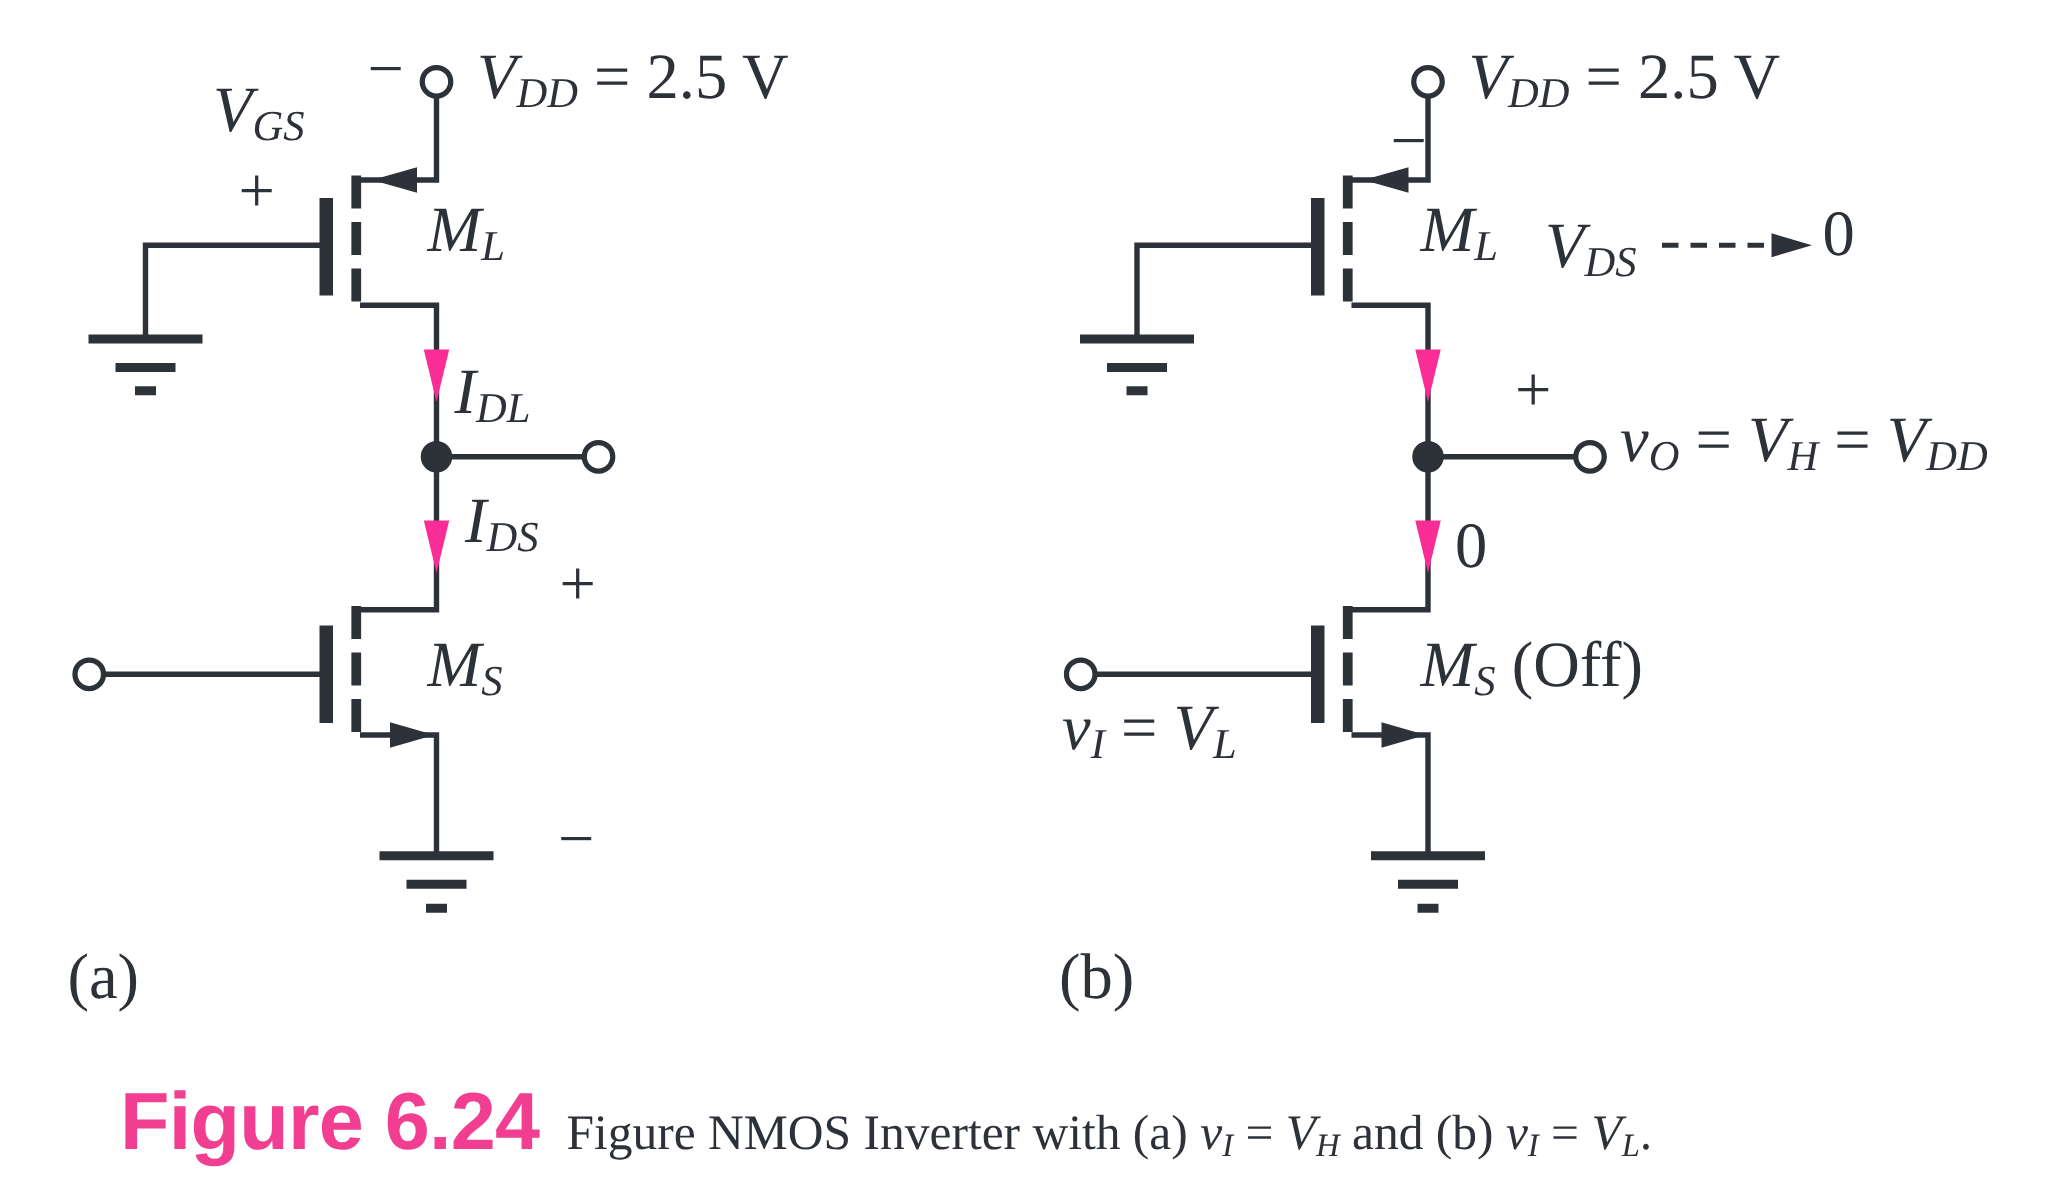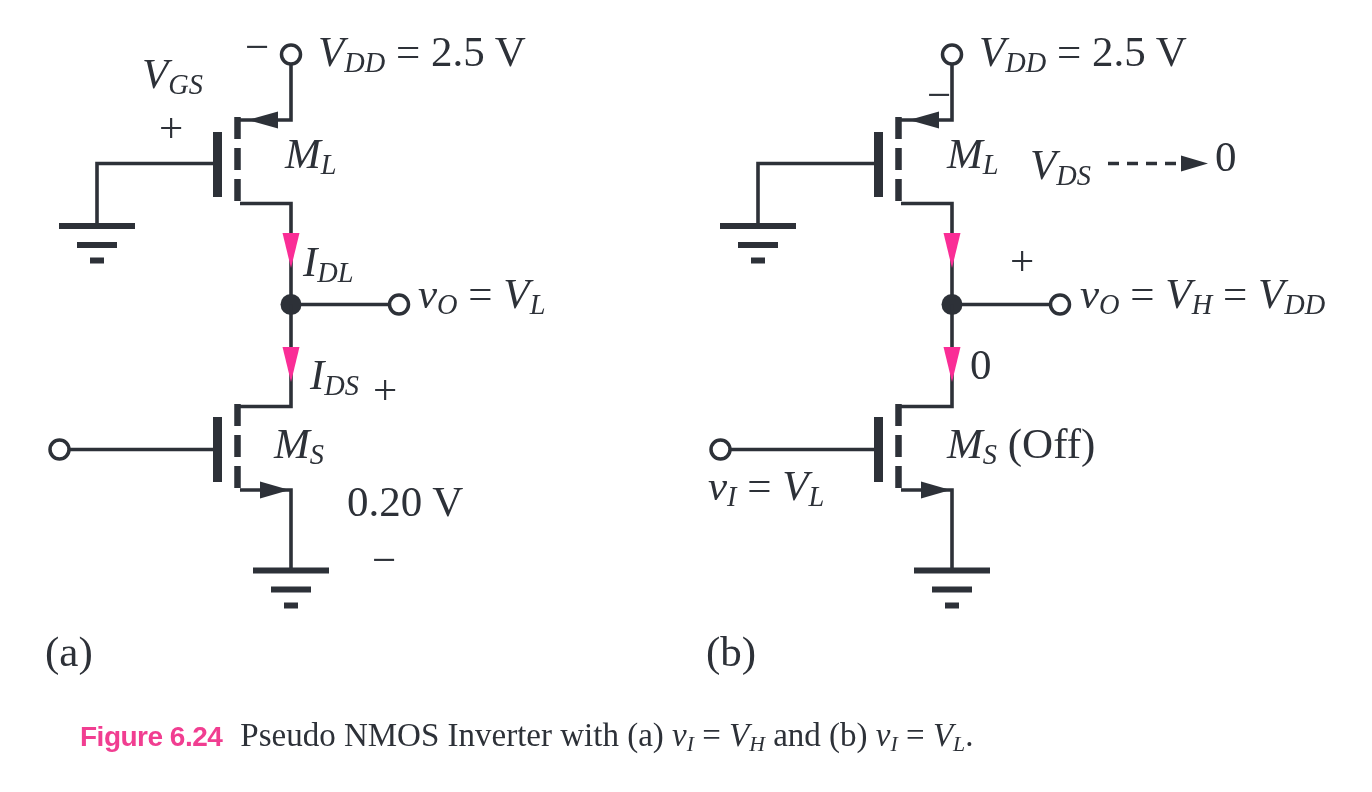--- a/index.html
+++ b/index.html
@@ -43,21 +43,21 @@
   .caption{
     position:absolute;
     left:80px;top:717px;
     font-size:33px;
     color:var(--ink);
     white-space:nowrap;
   }
   .figlabel{
     font-family:"Liberation Sans",sans-serif;
     font-weight:bold;
-    font-size:28px;
+    font-size:54px;
     color:var(--pink-label);
     letter-spacing:-0.5px;
     margin-right:18px;
   }
 </style>
 </head>
 <body>
 
 <div class="page">
 
@@ -116,37 +116,35 @@
       <polygon class="fillink" points="1208,163.5 1181,155.5 1181,171.5"></polygon>
     </g>
   </svg>
 
   <div class="lbl mtext" style="left:142px;top:52px"><span class="it">V</span><sub>GS</sub></div>
   <div class="lbl mtext" style="left:159px;top:106px">+</div>
   <div class="lbl mtext" style="left:245px;top:25px">−</div>
   <div class="lbl mtext" style="left:318px;top:30px"><span class="it">V</span><sub>DD</sub><span> = 2.5 V</span></div>
   <div class="lbl mtext" style="left:285px;top:132px"><span class="it">M</span><sub>L</sub></div>
   <div class="lbl mtext" style="left:303px;top:240px"><span class="it">I</span><sub>DL</sub></div>
-  <div class="lbl mtext" style="left:418px;top:272px"><span class="it">v</span><sub>O</sub><span> = </span><span class="it">V</span><sub>L</sub></div>
-  <div class="lbl mtext" style="left:310px;top:353px"><span class="it">I</span><sub>DS</sub></div>
+  <div class="lbl mtext" style="left:310px;top:326px"><span class="it">I</span><sub>DS</sub></div>
   <div class="lbl mtext" style="left:373px;top:368px">+</div>
-  <div class="lbl mtext" style="left:274px;top:422px"><span class="it">M</span><sub>S</sub></div>
-  <div class="lbl mtext" style="left:347px;top:480px">0.20 V</div>
+  <div class="lbl mtext" style="left:285px;top:422px"><span class="it">M</span><sub>S</sub></div>
   <div class="lbl mtext" style="left:372px;top:538px">−</div>
   <div class="lbl mtext" style="left:45px;top:630px">(a)</div>
 
   <div class="lbl mtext" style="left:979px;top:30px"><span class="it">V</span><sub>DD</sub><span> = 2.5 V</span></div>
   <div class="lbl mtext" style="left:927px;top:73px">−</div>
   <div class="lbl mtext" style="left:947px;top:132px"><span class="it">M</span><sub>L</sub></div>
   <div class="lbl mtext" style="left:1030px;top:143px"><span class="it">V</span><sub>DS</sub></div>
   <div class="lbl mtext" style="left:1215px;top:135px">0</div>
   <div class="lbl mtext" style="left:1010px;top:239px">+</div>
   <div class="lbl mtext" style="left:1080px;top:272px"><span class="it">v</span><sub>O</sub><span> = </span><span class="it">V</span><sub>H</sub><span> = </span><span class="it">V</span><sub>DD</sub></div>
   <div class="lbl mtext" style="left:970px;top:343px">0</div>
   <div class="lbl mtext" style="left:708px;top:464px"><span class="it">v</span><sub>I</sub><span> = </span><span class="it">V</span><sub>L</sub></div>
   <div class="lbl mtext" style="left:947px;top:422px"><span class="it">M</span><sub>S</sub><span> (Off)</span></div>
   <div class="lbl mtext" style="left:706px;top:630px">(b)</div>
 
   <div class="caption mtext">
-    <span class="figlabel">Figure 6.24</span><span><span>Pseudo NMOS Inverter with (a) </span><span class="it">v</span><sub>I</sub><span> = </span><span class="it">V</span><sub>H</sub><span> and (b) </span><span class="it">v</span><sub>I</sub><span> = </span><span class="it">V</span><sub>L</sub><span>.</span></span>
+    <span class="figlabel">Figure 6.24</span><span><span>Figure NMOS Inverter with (a) </span><span class="it">v</span><sub>I</sub><span> = </span><span class="it">V</span><sub>H</sub><span> and (b) </span><span class="it">v</span><sub>I</sub><span> = </span><span class="it">V</span><sub>L</sub><span>.</span></span>
   </div>
 
 </div>
 
 </body></html>

